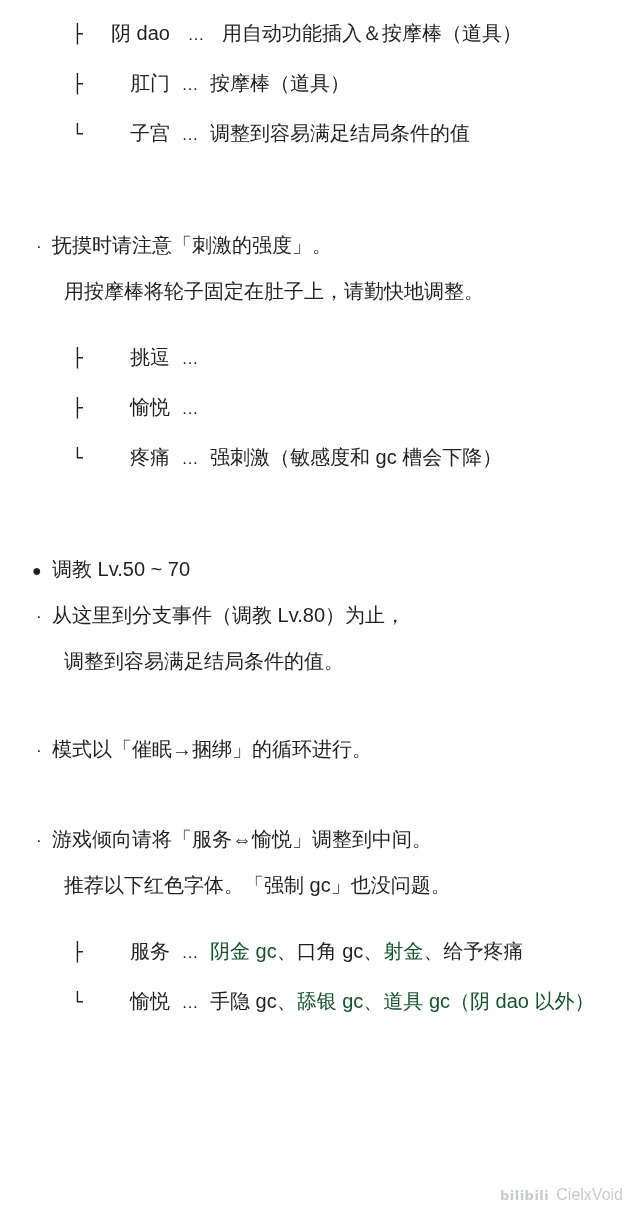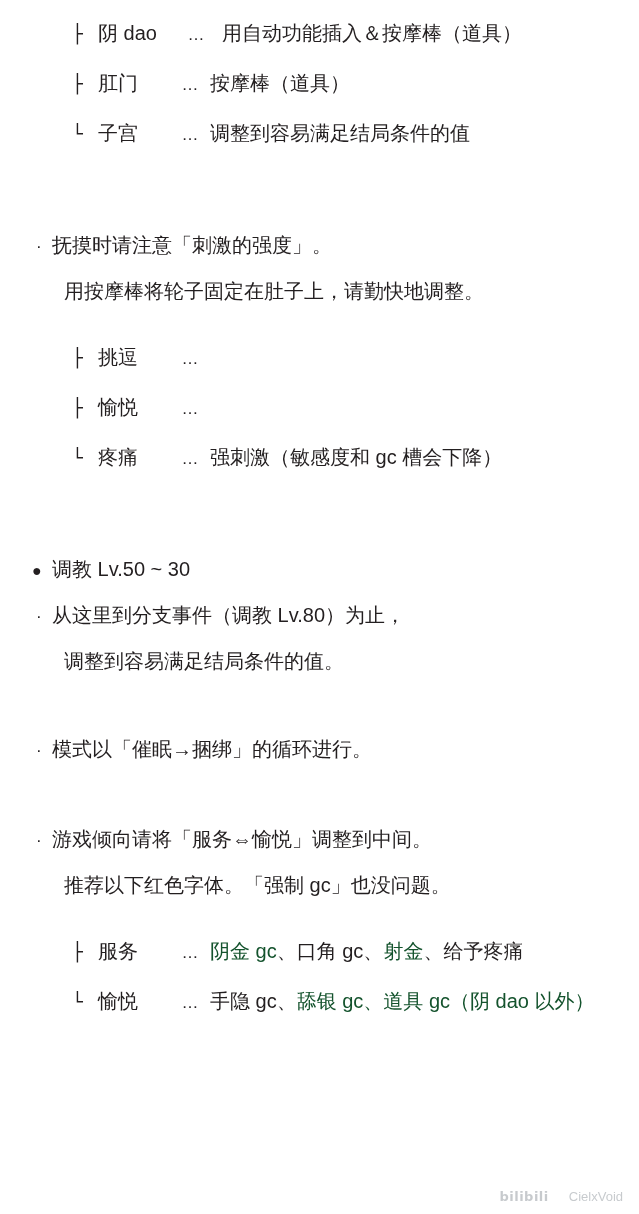--- a/index.html
+++ b/index.html
@@ -36,20 +36,21 @@
   .branch {
     display: inline-block;
     width: 26px;
     font-size: 18px;
     color: #231f20;
     font-family: "DejaVu Sans", sans-serif;
   }
   .tree-label {
     display: inline-block;
     min-width: 72px;
+    text-align: right;
   }
   .dots {
     display: inline-block;
     width: 52px;
     text-align: center;
     color: #231f20;
     font-size: 17px;
   }
   .dots.narrow {
     width: 40px;
@@ -90,32 +91,32 @@
   .gap-lg { height: 62px; }
   .red {
     color: #14532d;
   }
   .watermark {
     position: absolute;
     right: 16px;
     bottom: 10px;
     display: flex;
     align-items: center;
-    gap: 20px;
+    gap: 7px;
     opacity: 0.55;
   }
   .wm-logo {
     font-size: 13px;
     font-weight: bold;
     color: #9aa0a6;
     letter-spacing: 0.5px;
     font-family: "DejaVu Sans", sans-serif;
   }
   .wm-text {
-    font-size: 13px;
+    font-size: 16px;
     color: #9aa0a6;
     font-family: "Liberation Sans", sans-serif;
   }
 </style>
 </head>
 <body>
 
 <div class="page">
 
   <div class="tree-row row">
@@ -161,21 +162,21 @@
     <span class="branch">└</span>
     <span class="tree-label">疼痛</span>
     <span class="dots narrow">…</span>
     <span class="tree-desc">强刺激（敏感度和 gc 槽会下降）</span>
   </div>
 
   <div class="gap-lg"></div>
 
   <div class="section-head row">
     <span class="circle-mark">●</span>
-    <span>调教 Lv.50 ~ 30</span>
+    <span>调教 Lv.50 ~ 70</span>
   </div>
 
   <div class="bullet-row row">
     <span class="dot-mark">·</span>
     <span>从这里到分支事件（调教 Lv.80）为止，</span>
   </div>
   <div class="sub-row">调整到容易满足结局条件的值。</div>
 
   <div class="gap-md"></div>
 

